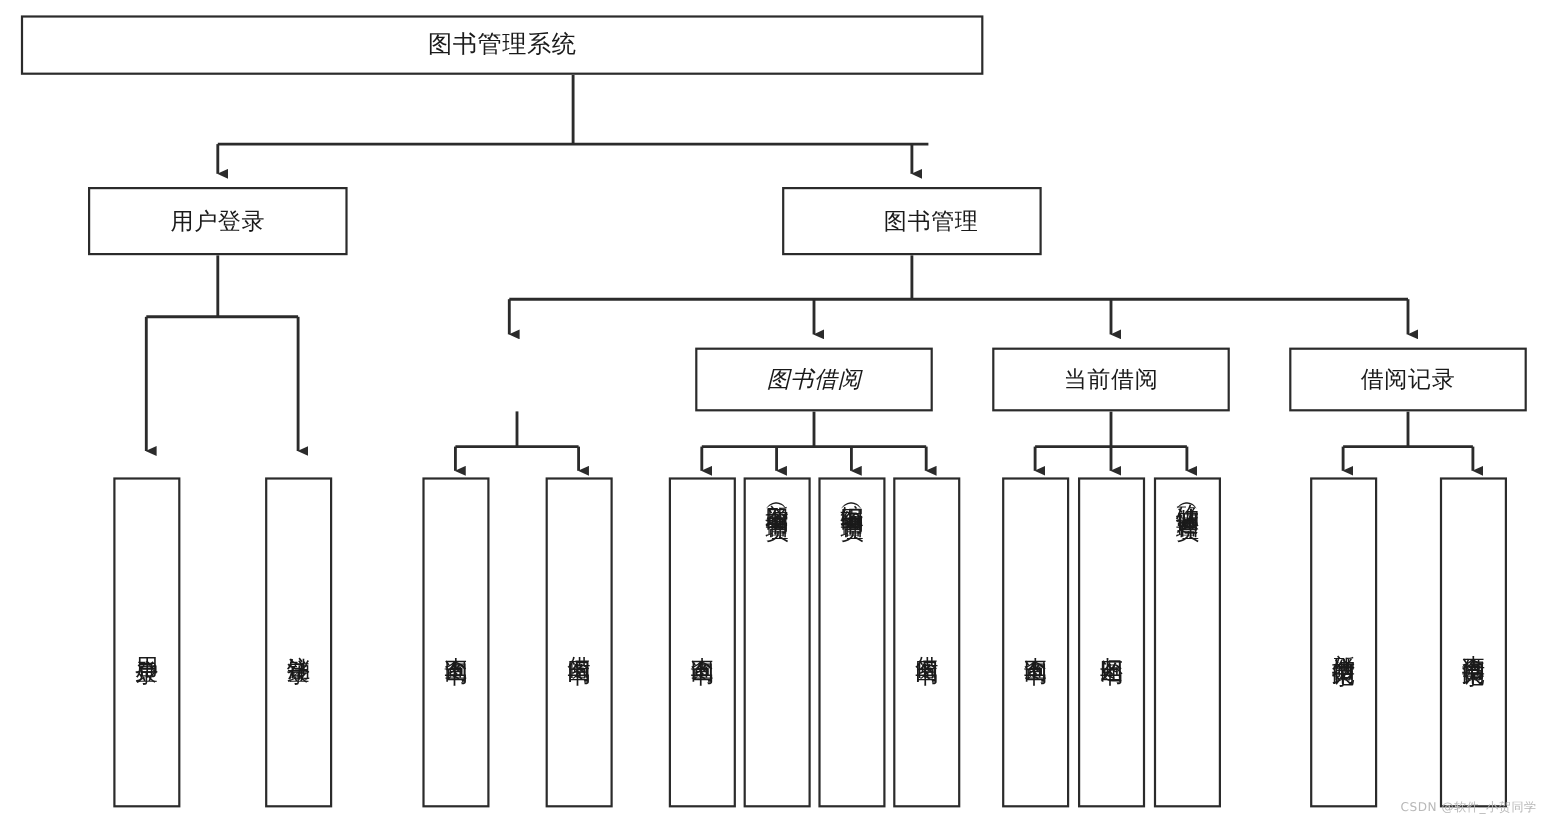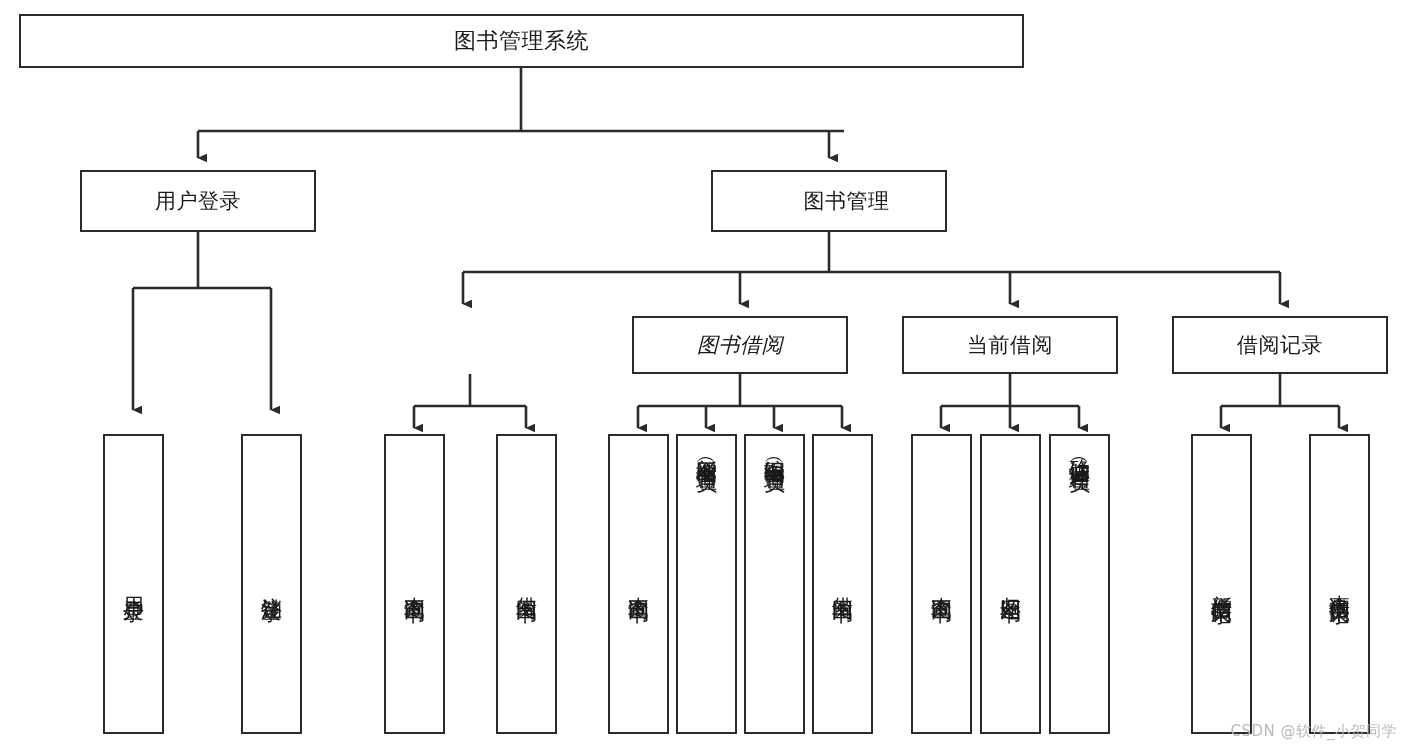--- a/index.html
+++ b/index.html
@@ -65,21 +65,21 @@
     white-space: nowrap;
   }
   .node.vert.centered {
     align-items: center;
     padding-top: 0;
   }
   #watermark {
     position: absolute;
     right: 8px;
     bottom: 6px;
-    font-size: 15px;
+    font-size: 11px;
     color: #b9b9b9;
     letter-spacing: 0.5px;
     white-space: nowrap;
     user-select: none;
   }
 </style>
 </head>
 <body>
 
 <div id="diagram-root">
@@ -127,21 +127,21 @@
       <path d="M1010,406 L1010,428" marker-end="url(#arrowhead)"></path>
       <path d="M1079,406 L1079,428" marker-end="url(#arrowhead)"></path>
 
       <path d="M1280,374 L1280,406"></path>
       <path d="M1221,406 L1339,406"></path>
       <path d="M1221,406 L1221,428" marker-end="url(#arrowhead)"></path>
       <path d="M1339,406 L1339,428" marker-end="url(#arrowhead)"></path>
     </g>
   </svg>
 
-  <div class="node horiz root" style="left:19px; top:14px; width:1005px; height:54px;">
+  <div class="node horiz root" style="left:19px; top:14px; width:875px; height:54px;">
     <span class="node-label">图书管理系统</span>
   </div>
 
   <div class="node horiz" style="left:80px; top:170px; width:236px; height:62px;">
     <span class="node-label">用户登录</span>
   </div>
   <div class="node horiz" style="left:711px; top:170px; width:236px; height:62px;padding-left:35px;">
     <span class="node-label">图书管理</span>
   </div>
 

